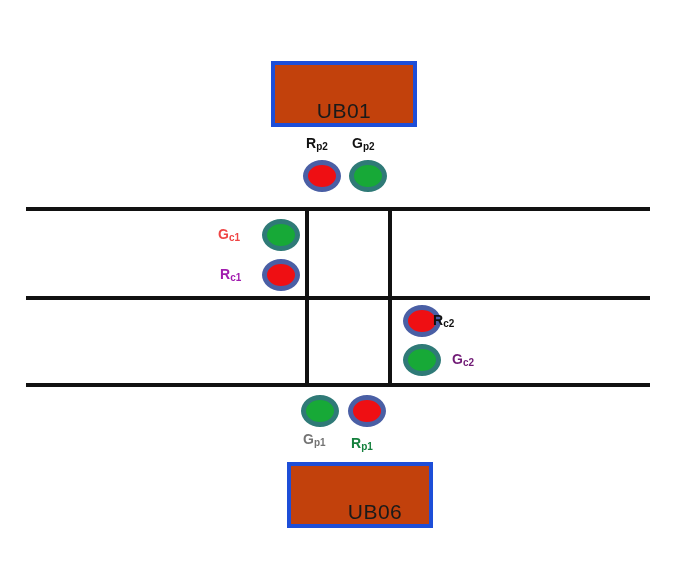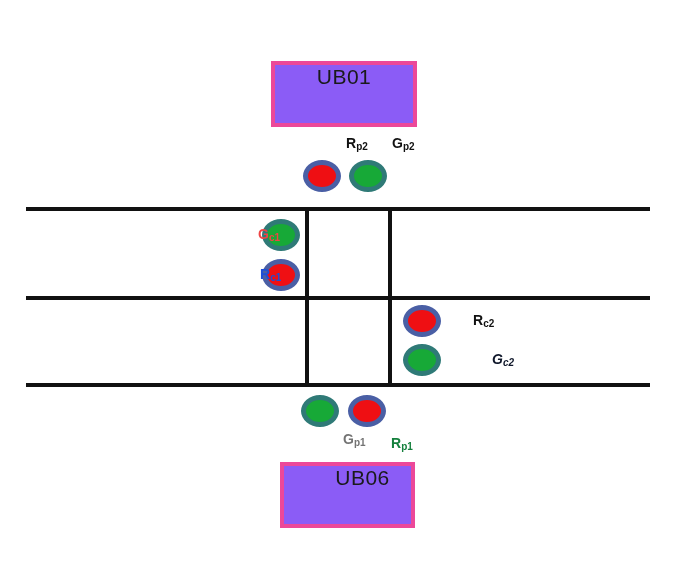--- a/index.html
+++ b/index.html
@@ -15,35 +15,35 @@
     position: relative;
     width: 700px;
     height: 561px;
     background: #ffffff;
     overflow: hidden;
   }
 
   
   .ub-box {
     position: absolute;
-    background: #8b5cf6;
-    border: 4px solid #ec4899;
+    background: #c2410c;
+    border: 4px solid #1d4ed8;
     box-sizing: border-box;
     display: flex;
-    align-items: flex-start;
+    align-items: flex-end;
     justify-content: center;
   }
   .ub-label {
     font-size: 21px;
     color: #1a1a1a;
     letter-spacing: 0.5px;
     font-weight: 400;
   }
   #ub01-box { left: 271px; top: 61px;  width: 146px; height: 66px; }
-  #ub06-box { left: 280px; top: 462px; width: 135px; height: 66px; padding-left: 30px; }
+  #ub06-box { left: 287px; top: 462px; width: 146px; height: 66px; padding-left: 30px; }
 
   
   .road-line-h {
     position: absolute;
     height: 4px;
     background: #111111;
   }
   .road-line-v {
     position: absolute;
     width: 4px;
@@ -71,21 +71,20 @@
   }
 
   
   .sig-label {
     position: absolute;
     font-size: 14px;
     font-weight: bold;
     color: #111111;
     white-space: nowrap;
     line-height: 1;
-    margin-left: 40px;
   }
   .sig-label sub {
     font-size: 10px;
     font-weight: bold;
     vertical-align: baseline;
     position: relative;
     bottom: -2px;
   }
 </style>
 </head>
@@ -110,24 +109,24 @@
   </div>
 
   <div id="signals-layer">
       <div class="lamp red" style="left: 303px; top: 160px; background: rgb(239, 15, 19); border-color: rgb(74, 95, 165);"></div>
       <div class="sig-label" style="left: 306px; top: 136px; color: rgb(17, 17, 17);"><span>R</span><sub>p2</sub></div>
       <div class="lamp green" style="left: 349px; top: 160px; background: rgb(23, 169, 55); border-color: rgb(47, 122, 119);"></div>
       <div class="sig-label" style="left: 352px; top: 136px; color: rgb(17, 17, 17); text-align: right;"><span>G</span><sub>p2</sub></div>
       <div class="lamp green" style="left: 262px; top: 219px; background: rgb(23, 169, 55); border-color: rgb(47, 122, 119);"></div>
       <div class="sig-label" style="left: 218px; top: 227px; color: #ef4444;"><span>G</span><sub>c1</sub></div>
       <div class="lamp red" style="left: 262px; top: 259px; background: rgb(239, 15, 19); border-color: rgb(74, 95, 165);"></div>
-      <div class="sig-label" style="left: 220px; top: 267px; color: #1d4ed8; text-align: right;"><span>R</span><sub>c1</sub></div>
+      <div class="sig-label" style="left: 220px; top: 267px; color: #a21caf; text-align: right;"><span>R</span><sub>c1</sub></div>
       <div class="lamp red" style="left: 403px; top: 305px; background: rgb(239, 15, 19); border-color: rgb(74, 95, 165);"></div>
       <div class="sig-label" style="left: 433px; top: 313px; color: rgb(17, 17, 17);"><span>R</span><sub>c2</sub></div>
       <div class="lamp green" style="left: 403px; top: 344px; background: rgb(23, 169, 55); border-color: rgb(47, 122, 119);"></div>
-      <div class="sig-label" style="left: 452px; top: 352px; color: #0f172a; font-style: italic;"><span>G</span><sub>c2</sub></div>
+      <div class="sig-label" style="left: 452px; top: 352px; color: #701a75;"><span>G</span><sub>c2</sub></div>
       <div class="lamp green" style="left: 301px; top: 395px; background: rgb(23, 169, 55); border-color: rgb(47, 122, 119);"></div>
       <div class="sig-label" style="left: 303px; top: 432px; color: #737373;"><span>G</span><sub>p1</sub></div>
       <div class="lamp red" style="left: 348px; top: 395px; background: rgb(239, 15, 19); border-color: rgb(74, 95, 165);"></div>
       <div class="sig-label" style="left: 351px; top: 436px; color: #15803d;"><span>R</span><sub>p1</sub></div>
     </div>
 
 </div>
 
 </body></html>

